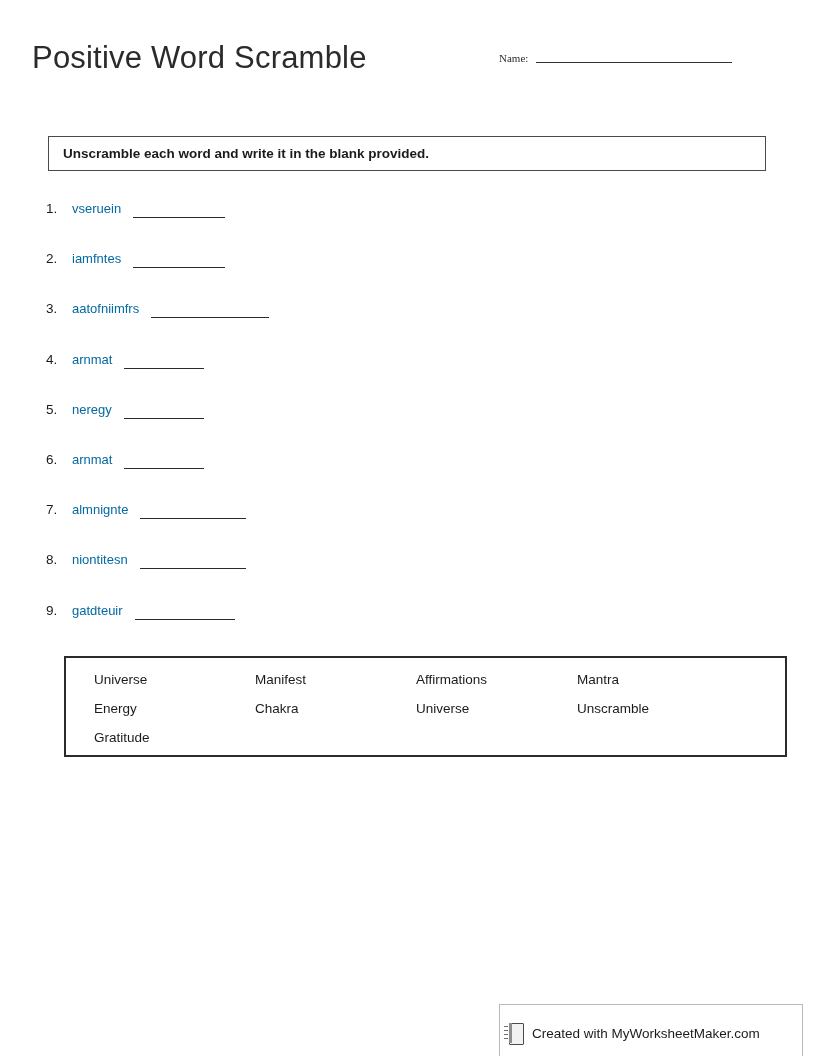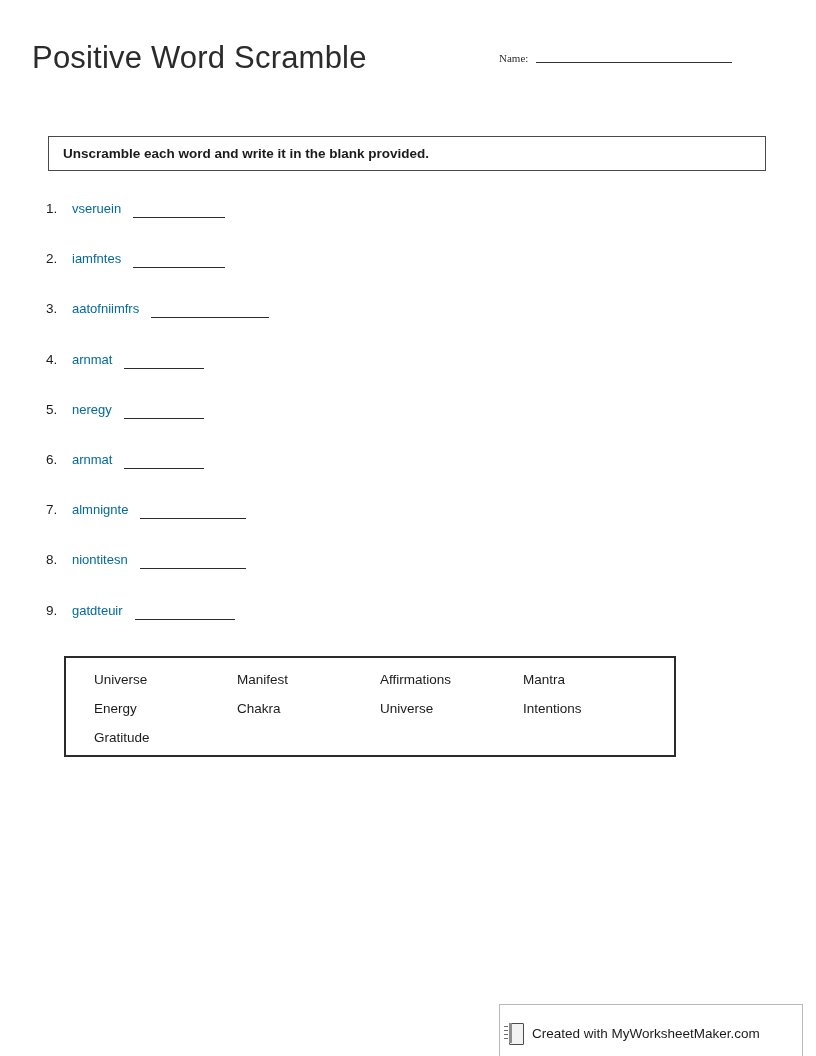--- a/index.html
+++ b/index.html
@@ -111,21 +111,21 @@
     height: 17px;
     border-bottom: 1.3px solid #2b2b2b;
     margin-left: 12px;
   }
 
   
   .wordbank {
     position: absolute;
     left: 64px;
     top: 656px;
-    width: 612px;
+    width: 723px;
     height: 101px;
     border: 2.2px solid #2b2b2b;
     box-sizing: border-box;
     padding: 14px 8px 0 28px;
   }
   .wordbank-row {
     display: flex;
     height: 29px;
   }
   .wordbank-cell {
@@ -269,21 +269,21 @@
     <div class="wordbank-row">
       <span class="wordbank-cell">Universe</span>
       <span class="wordbank-cell">Manifest</span>
       <span class="wordbank-cell">Affirmations</span>
       <span class="wordbank-cell">Mantra</span>
     </div>
     <div class="wordbank-row">
       <span class="wordbank-cell">Energy</span>
       <span class="wordbank-cell">Chakra</span>
       <span class="wordbank-cell">Universe</span>
-      <span class="wordbank-cell">Intentions</span>
+      <span class="wordbank-cell">Unscramble</span>
     </div>
     <div class="wordbank-row">
       <span class="wordbank-cell">Gratitude</span>
     </div>
   </div>
 
   <div class="footer-badge">
     <span class="badge-icon">
       <span class="tick t1"></span>
       <span class="tick t2"></span>

